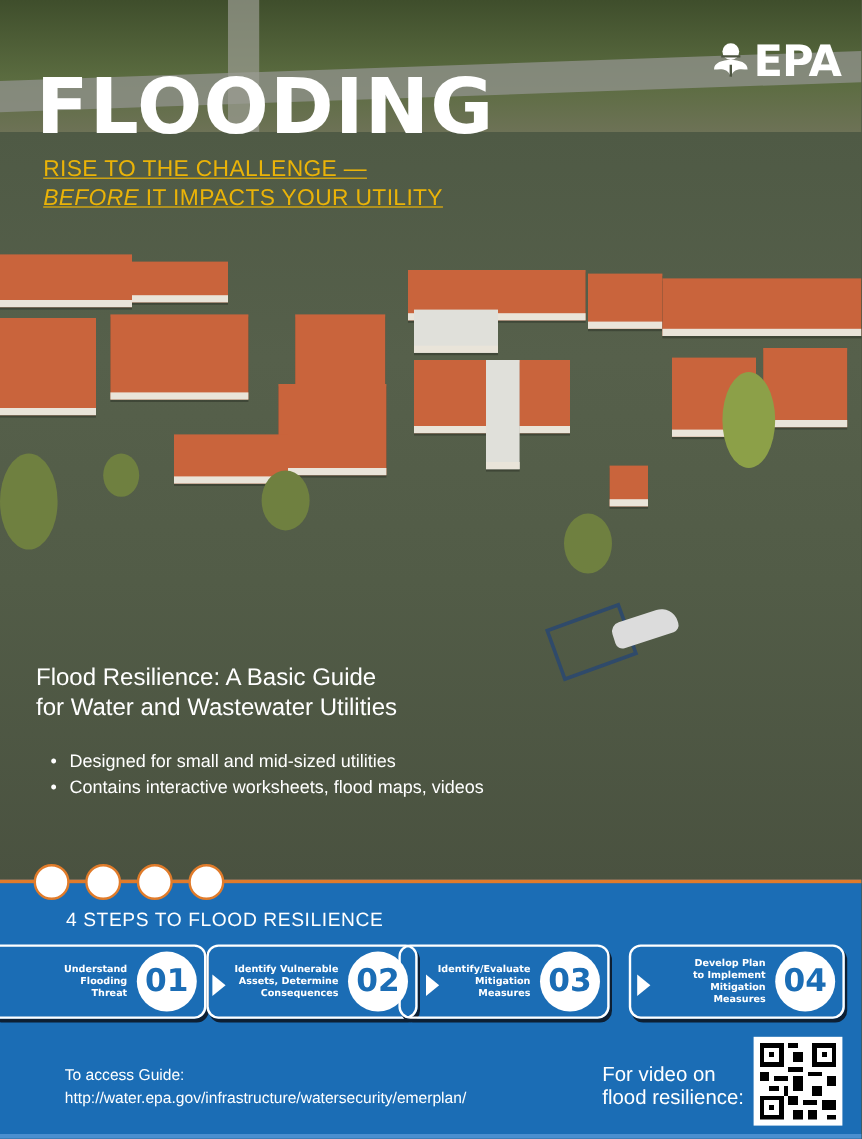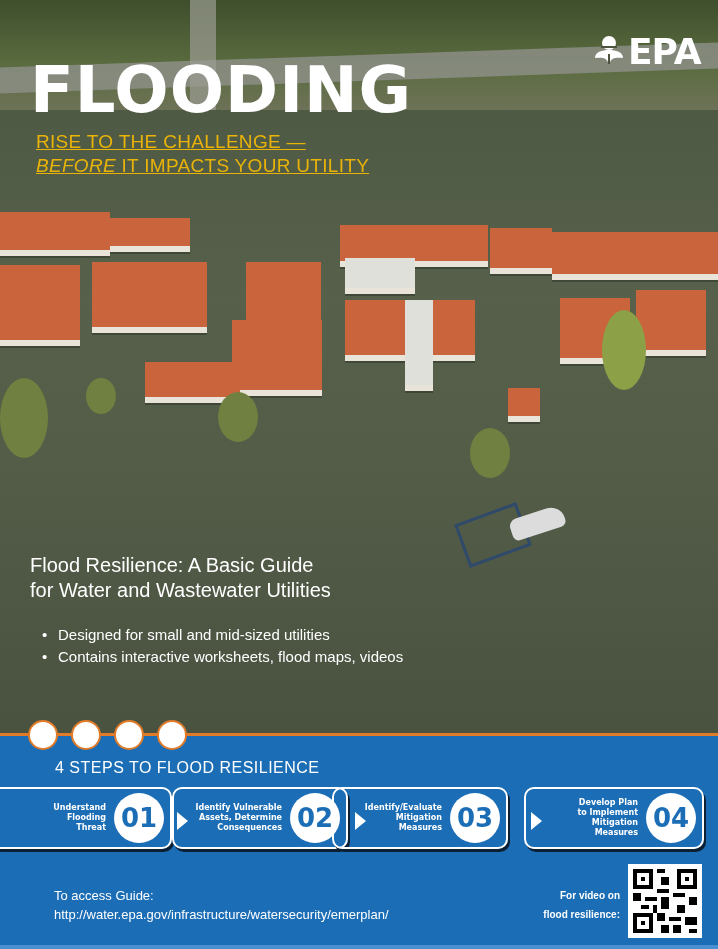--- a/index.html
+++ b/index.html
@@ -27,21 +27,21 @@
   .blue{position:absolute;left:0;top:733px;width:718px;height:216px;background:#1b6db5;border-top:3px solid #e07b2a;}
   .dots{position:absolute;left:28px;top:720px;display:flex;gap:13px;}
   .dot{width:26px;height:26px;border-radius:50%;background:#fff;border:2px solid #e07b2a;}
   .steps-title{position:absolute;left:30px;top:759px;font-size:16px;letter-spacing:.5px;margin-left:25px;}
   .steps{position:absolute;left:0;top:787px;width:718px;height:66px;}
   .step{position:absolute;top:0;height:62px;border:2px solid #fff;border-radius:10px;box-shadow:2px 3px 0 #0d1f33;display:flex;align-items:center;justify-content:flex-end;box-sizing:border-box;padding-right:6px;}
   .step .lbl{font-family:"DejaVu Sans",sans-serif;font-weight:bold;font-size:8px;line-height:10px;text-align:right;margin-right:8px;}
   .step .num{width:50px;height:50px;border-radius:50%;background:#fff;color:#1b6db5;font-family:"DejaVu Sans",sans-serif;font-weight:bold;font-size:26px;display:flex;align-items:center;justify-content:center;}
   .arrow{position:absolute;top:25px;width:0;height:0;border-top:9px solid transparent;border-bottom:9px solid transparent;border-left:11px solid #fff;}
   .access{position:absolute;left:30px;top:886px;font-size:13px;line-height:19px;margin-left:24px;}
-  .video{position:absolute;right:98px;top:886px;font-size:10px;line-height:19px;text-align:right;font-weight:bold;}
+  .video{position:absolute;right:98px;top:886px;font-size:17px;line-height:19px;}
   .qr{position:absolute;left:628px;top:864px;width:74px;height:74px;background:#fff;padding:5px;box-sizing:border-box;}
   .bottom-line{position:absolute;left:0;top:945px;width:718px;height:4px;background:#4a8fd0;}
 </style>
 </head>
 <body>
 
 <div class="photo">
   <div class="grass"></div>
   <div class="road"></div>
   <div class="road2"></div>

